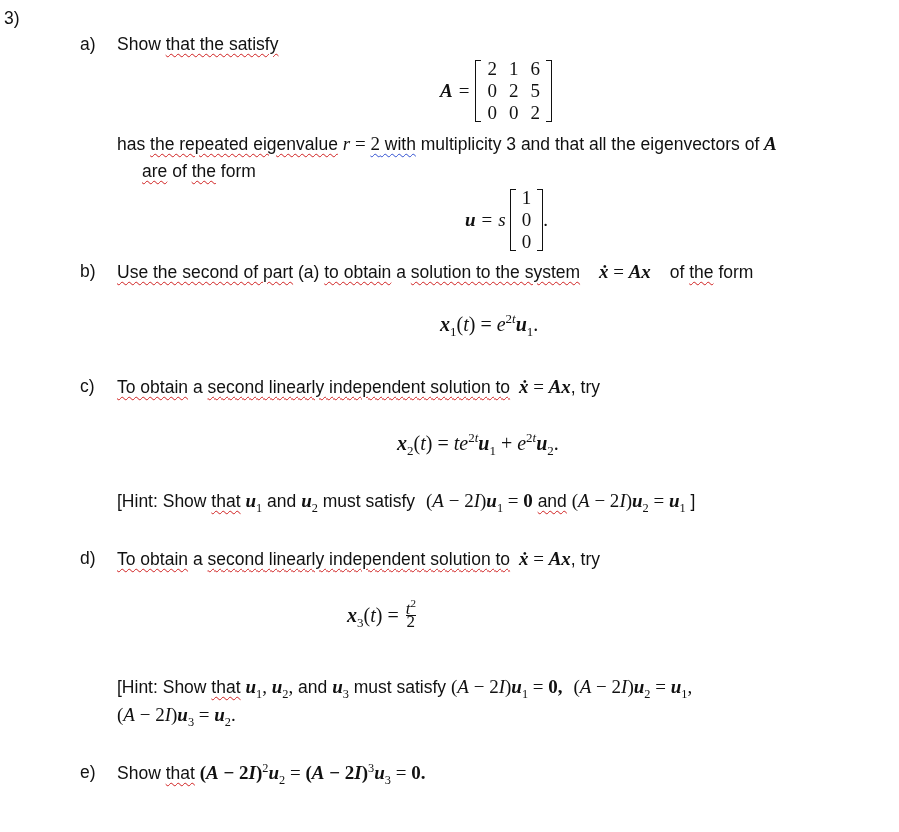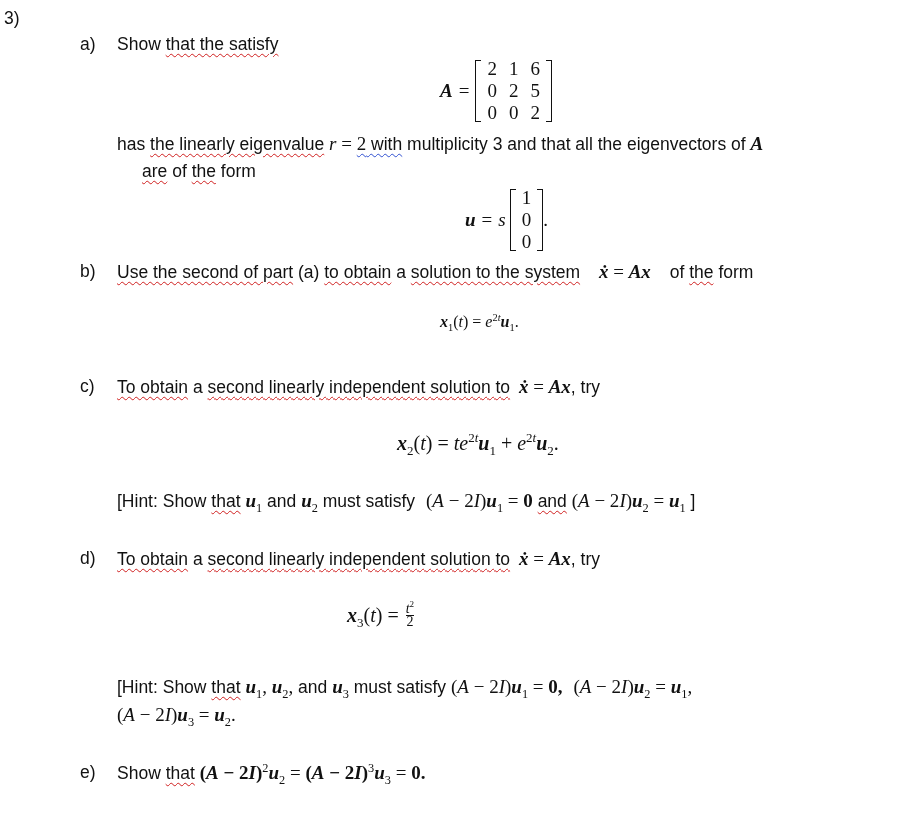--- a/index.html
+++ b/index.html
@@ -13,21 +13,21 @@
   sub, sup { font-size:65%; line-height:0; }
   .sq { text-decoration: underline wavy #d02020; text-decoration-thickness:1px; text-underline-offset:3px; }
   .sqb { text-decoration: underline wavy #3050d0; text-decoration-thickness:1px; text-underline-offset:3px; }
   .matrix { display:inline-block; position:relative; vertical-align:middle; padding:0 6px; }
   .matrix::before, .matrix::after { content:""; position:absolute; top:2px; bottom:2px; width:5px;
       border-top:1.5px solid #111; border-bottom:1.5px solid #111; }
   .matrix::before { left:0; border-left:1.5px solid #111; }
   .matrix::after { right:0; border-right:1.5px solid #111; }
   .matrix table { border-collapse:collapse; }
   .matrix td { font-family:"Liberation Serif", serif; font-size:19px; padding:0 6px; line-height:22px; text-align:center; }
-  .frac { display:inline-block; vertical-align:middle; text-align:center; font-size:14px; line-height:12px; margin:0 2px; }
+  .frac { display:inline-block; vertical-align:middle; text-align:center; font-size:17px; line-height:12px; margin:0 2px; }
   .frac span { display:block; }
 </style>
 </head>
 <body>
 
 <div class="abs" style="left:4px; top:8px;">3)</div>
 
 <div class="abs" style="left:80px; top:34px;">a)</div>
 <div class="abs" style="left:117px; top:34px;">Show <span class="sq">that the satisfy</span></div>
 
@@ -51,21 +51,21 @@
             <td>0</td>
             <td>0</td>
             <td>2</td>
           </tr>
     </tbody>
       </table>
   </span>
 </div>
 
 <div class="abs" style="left:117px; top:133px;">
-  has <span class="sq">the linearly eigenvalue</span> <span class="mi" style="font-size:19px;">r</span><span class="mr" style="font-size:19px;"> = </span><span class="sqb"><span class="mr" style="font-size:19px;">2</span> with</span> multiplicity 3 and that all the eigenvectors of <span class="mbu" style="font-style:italic; font-size:19px;">A</span>
+  has <span class="sq">the repeated eigenvalue</span> <span class="mi" style="font-size:19px;">r</span><span class="mr" style="font-size:19px;"> = </span><span class="sqb"><span class="mr" style="font-size:19px;">2</span> with</span> multiplicity 3 and that all the eigenvectors of <span class="mbu" style="font-style:italic; font-size:19px;">A</span>
 </div>
 <div class="abs" style="left:117px; top:161px;margin-left:25px;"><span class="sq">are</span> of <span class="sq">the</span> form</div>
 
 <div class="abs" style="left:465px; top:187px; display:flex; align-items:center;">
   <span class="mbu" style="font-style:italic; font-size:19px;">u</span>
   <span class="mr" style="font-size:19px; margin-left:6px;">=</span>
   <span class="mi" style="font-size:19px; margin:0 4px 0 6px;">s</span>
   <span class="matrix">
     <table>
       <tbody>
@@ -83,21 +83,21 @@
   </span>
   <span class="mr" style="font-size:19px;">.</span>
 </div>
 
 <div class="abs" style="left:80px; top:261px;">b)</div>
 <div class="abs" style="left:117px; top:261px;">
   <span class="sq">Use the second of part</span>  (a)  <span class="sq">to obtain</span> a <span class="sq">solution to the system</span>
   <span class="m" style="margin-left:14px;"><b><i>ẋ</i></b> = <b><i>Ax</i></b></span>
   <span style="margin-left:14px;">of <span class="sq">the</span> form</span>
 </div>
-<div class="abs m" style="left:440px; top:313px; font-size:16px;">
+<div class="abs m" style="left:440px; top:313px; font-size:20px;">
   <b><i>x</i></b><sub>1</sub>(<i>t</i>) = <i>e</i><sup>2<i>t</i></sup><b><i>u</i></b><sub>1</sub>.
 </div>
 
 <div class="abs" style="left:80px; top:376px;">c)</div>
 <div class="abs" style="left:117px; top:376px;">
   <span class="sq">To obtain</span> a <span class="sq">second linearly independent solution to</span>
   <span class="m" style="margin-left:4px;"><b><i>ẋ</i></b> = <b><i>Ax</i></b></span>, try
 </div>
 <div class="abs m" style="left:397px; top:432px; font-size:20px;">
   <b><i>x</i></b><sub>2</sub>(<i>t</i>) = <i>te</i><sup>2<i>t</i></sup><b><i>u</i></b><sub>1</sub> + <i>e</i><sup>2<i>t</i></sup><b><i>u</i></b><sub>2</sub>.

